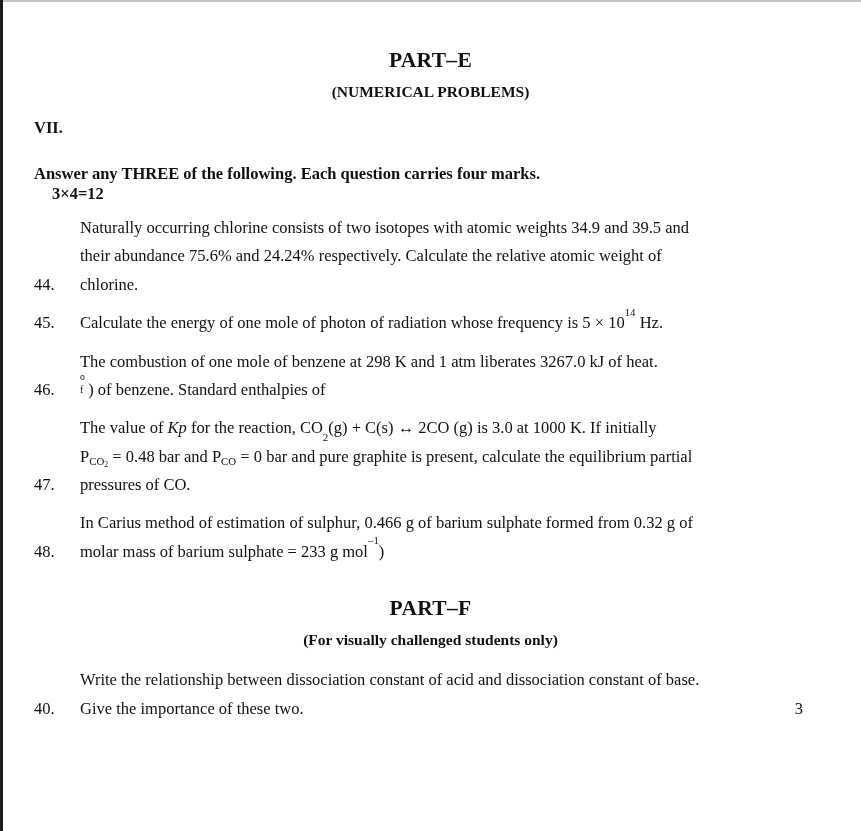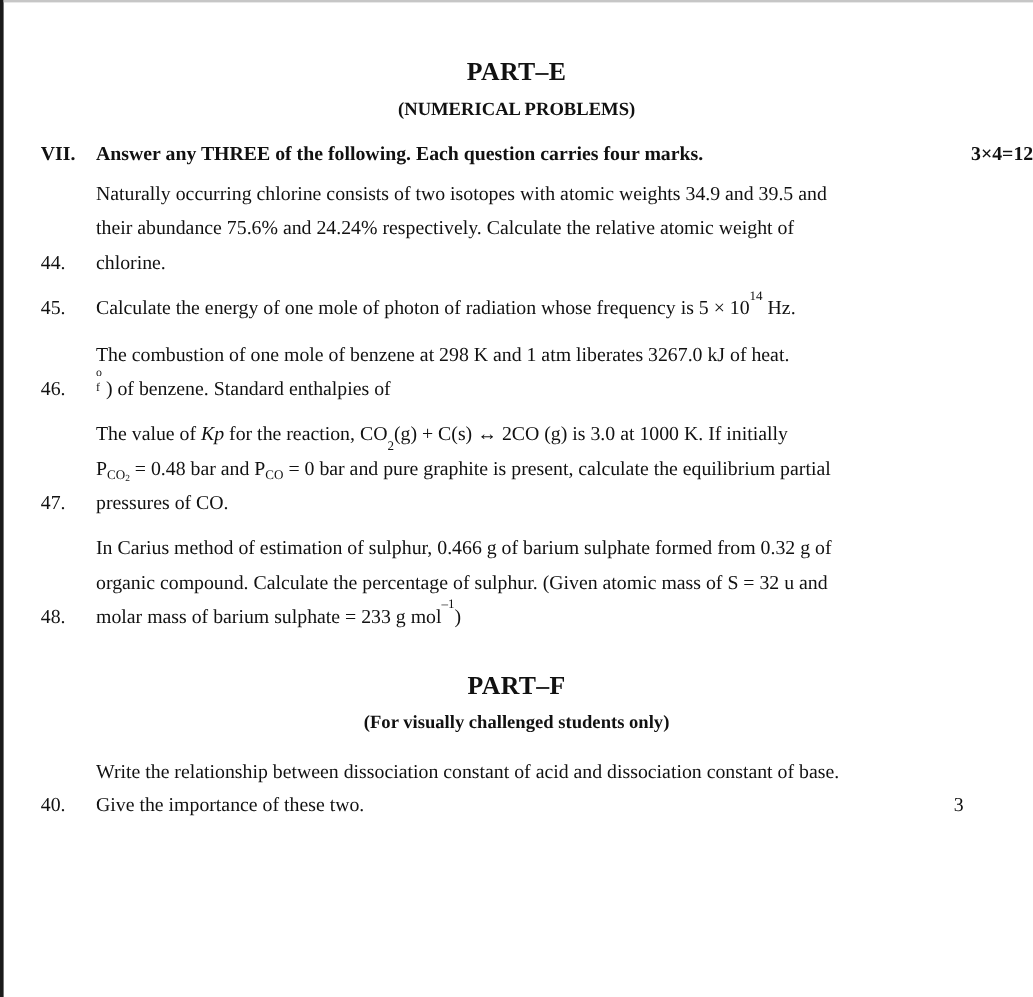--- a/index.html
+++ b/index.html
@@ -53,20 +53,21 @@
     font-size: 15.5px;
   }
 
   
   .instruction {
     display: flex;
     align-items: baseline;
     font-weight: bold;
     font-size: 16.5px;
     padding-left: 34px;
+    flex-direction: column;
   }
   .instruction-num {
     width: 46px;
     flex: 0 0 46px;
     text-align: left;
   }
   .instruction-text {
     flex: 1 1 auto;
   }
   .instruction-marks {
@@ -230,21 +231,20 @@
       <div class="line-last">pressures of CO.</div>
     </div>
   </div>
 
   <div class="spacer-sm"></div>
 
   <div class="qrow">
     <div class="qnum">48.</div>
     <div class="qbody">
       <div>In Carius method of estimation of sulphur, 0.466 g of barium sulphate formed from 0.32 g of</div>
-      <div>organic compound. Calculate the percentage of sulphur. (Given atomic mass of S = 32 u and</div>
       <div class="line-last">
         <span>molar mass of barium sulphate = 233 g mol</span><sup>–1</sup><span>)</span>
       </div>
     </div>
   </div>
 
   <div class="spacer-lg"></div>
 
   <div class="part-title">PART–F</div>
 

